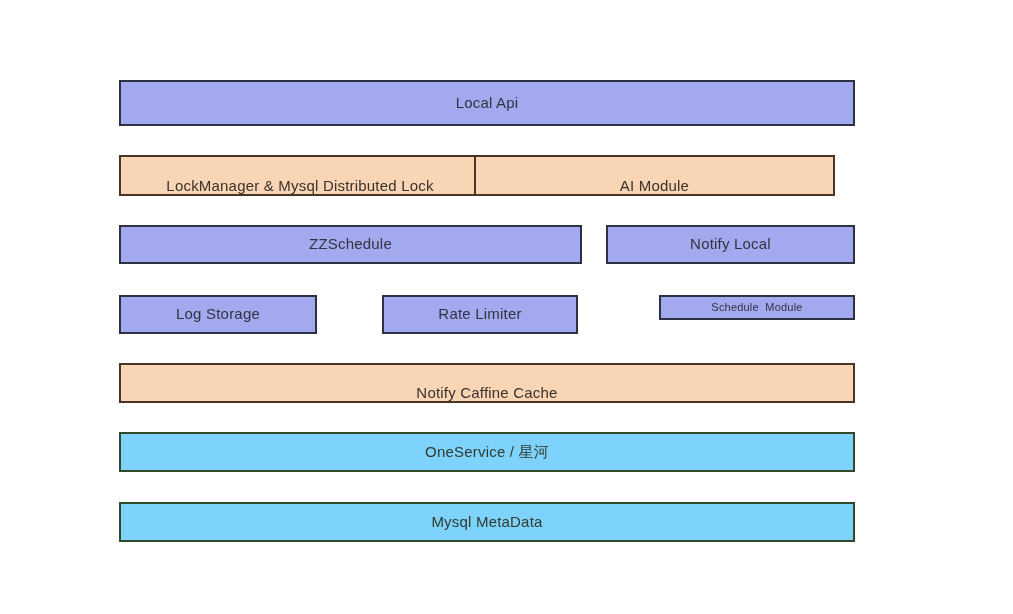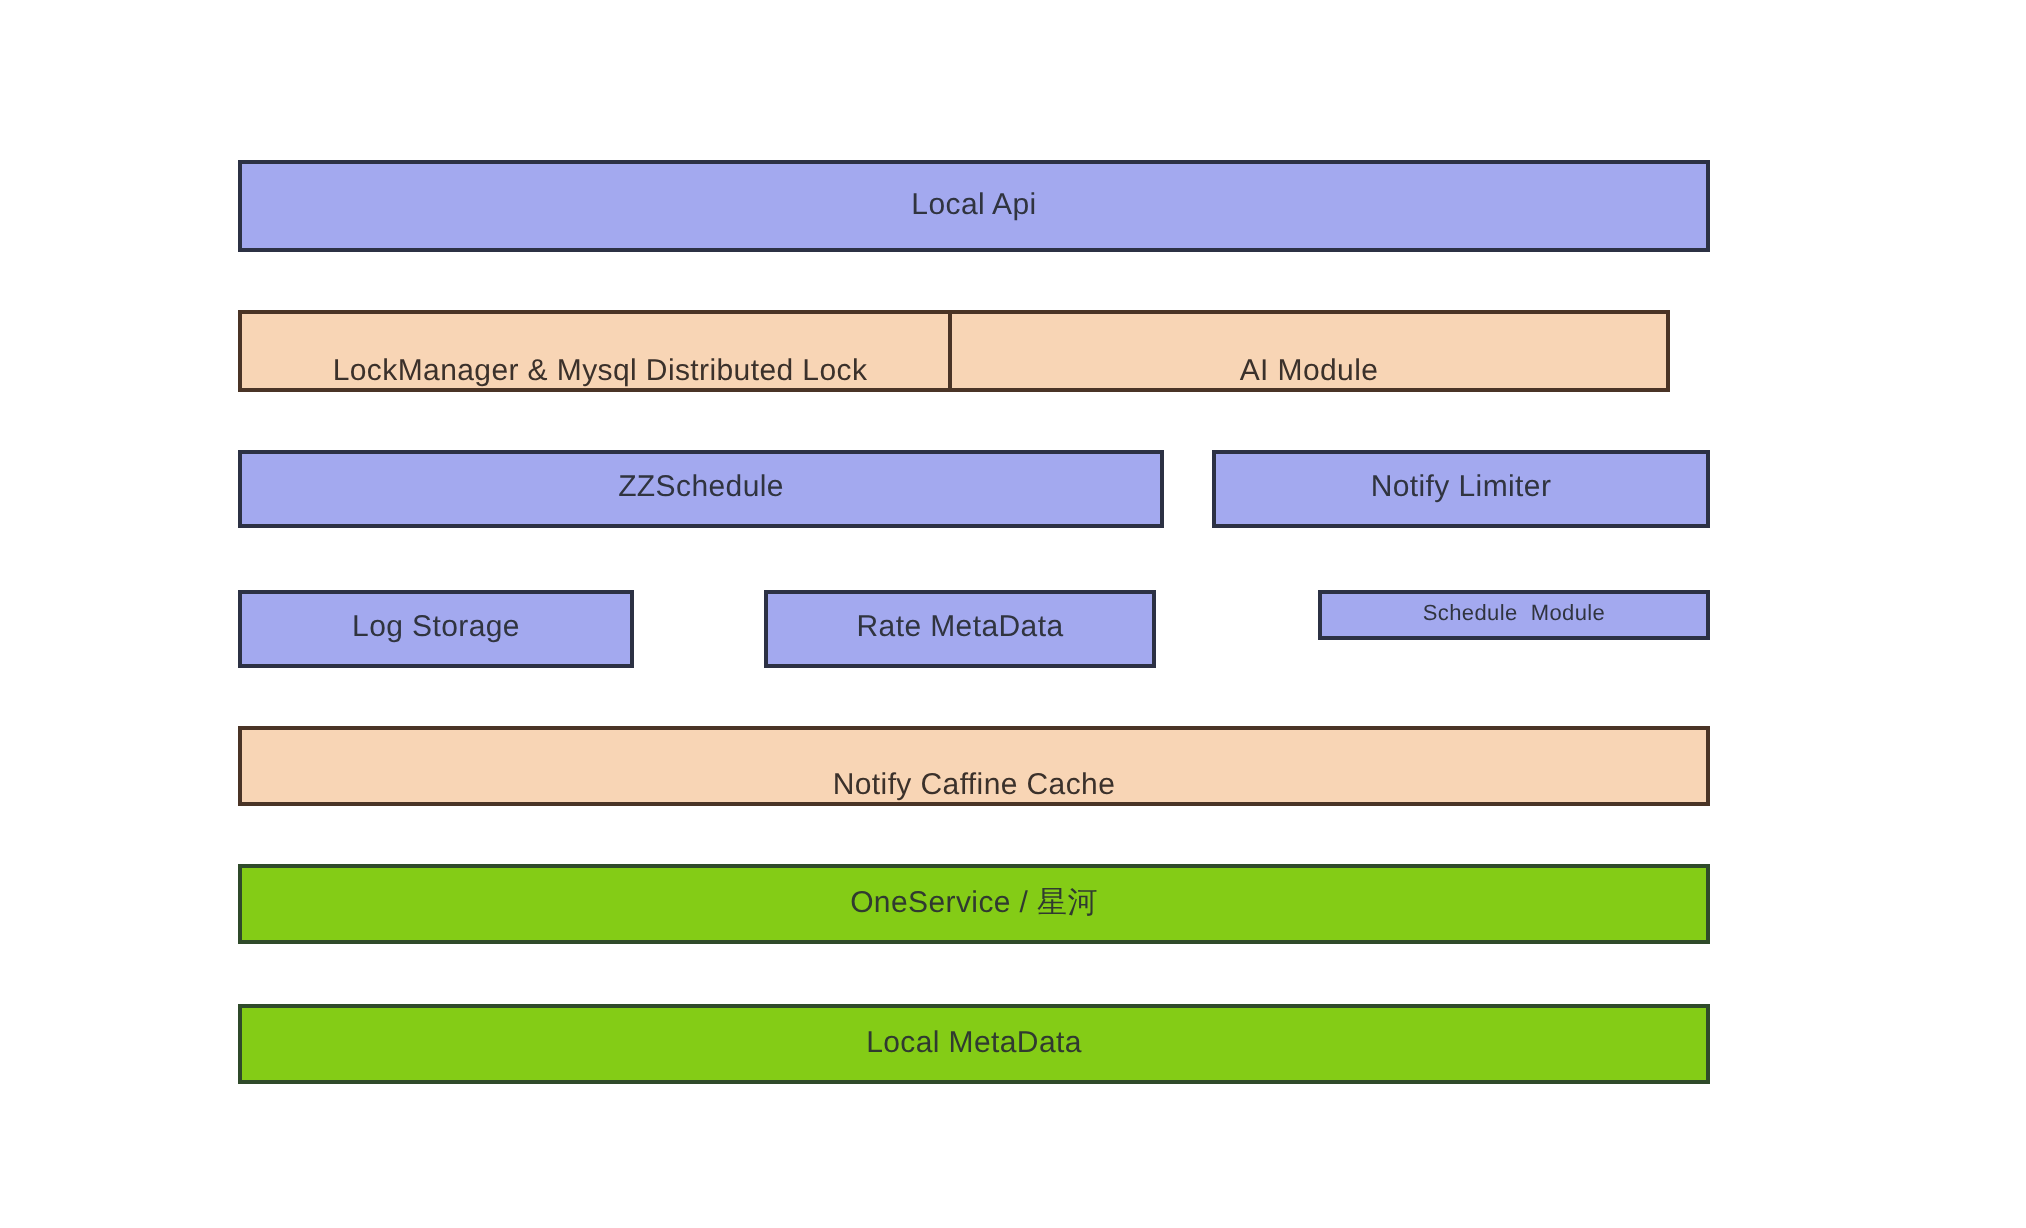--- a/index.html
+++ b/index.html
@@ -43,47 +43,47 @@
     border-color: #2c3144;
     color: #30343f;
   }
   .tone-orange {
     background: #f8d5b5;
     border-color: #4a3426;
     color: #3b312b;
     align-items: flex-end;
   }
   .tone-green {
-    background: #84cc16;
+    background: #7dd3fc;
     border-color: #2f4a2a;
     color: #303a30;
   }
 </style>
 </head>
 <body>
 
 <div id="diagram" style="width: 1013px; height: 614px; background: rgb(255, 255, 255);">
     <div style="position: absolute; left: 0px; top: 0px; width: 100%; height: 100%; pointer-events: none;">
       <div class="layer-box tone-purple" style="left: 119px; top: 80px; width: 736px; height: 46px; font-size: 15px; pointer-events: auto;"><span class="box-label">Local Api</span></div>
     </div>
     <div style="position: absolute; left: 0px; top: 0px; width: 100%; height: 100%; pointer-events: none;">
       <div class="layer-box tone-orange" style="left: 119px; top: 155px; width: 362px; height: 41px; font-size: 15px; pointer-events: auto;"><span class="box-label">LockManager &amp; Mysql Distributed Lock</span></div>
       <div class="layer-box tone-orange" style="left: 474px; top: 155px; width: 361px; height: 41px; font-size: 15px; pointer-events: auto;"><span class="box-label">AI Module</span></div>
     </div>
     <div style="position: absolute; left: 0px; top: 0px; width: 100%; height: 100%; pointer-events: none;">
       <div class="layer-box tone-purple" style="left: 119px; top: 225px; width: 463px; height: 39px; font-size: 15px; pointer-events: auto;"><span class="box-label">ZZSchedule</span></div>
-      <div class="layer-box tone-purple" style="left: 606px; top: 225px; width: 249px; height: 39px; font-size: 15px; pointer-events: auto;"><span class="box-label">Notify Limiter</span></div>
+      <div class="layer-box tone-purple" style="left: 606px; top: 225px; width: 249px; height: 39px; font-size: 15px; pointer-events: auto;"><span class="box-label">Notify Local</span></div>
     </div>
     <div style="position: absolute; left: 0px; top: 0px; width: 100%; height: 100%; pointer-events: none;">
       <div class="layer-box tone-purple" style="left: 119px; top: 295px; width: 198px; height: 39px; font-size: 15px; pointer-events: auto;"><span class="box-label">Log Storage</span></div>
-      <div class="layer-box tone-purple" style="left: 382px; top: 295px; width: 196px; height: 39px; font-size: 15px; pointer-events: auto;"><span class="box-label">Rate MetaData</span></div>
+      <div class="layer-box tone-purple" style="left: 382px; top: 295px; width: 196px; height: 39px; font-size: 15px; pointer-events: auto;"><span class="box-label">Rate Limiter</span></div>
       <div class="layer-box tone-purple" style="left: 659px; top: 295px; width: 196px; height: 25px; font-size: 11px; pointer-events: auto;"><span class="box-label">Schedule  Module</span></div>
     </div>
     <div style="position: absolute; left: 0px; top: 0px; width: 100%; height: 100%; pointer-events: none;">
       <div class="layer-box tone-orange" style="left: 119px; top: 363px; width: 736px; height: 40px; font-size: 15px; pointer-events: auto;"><span class="box-label">Notify Caffine Cache</span></div>
     </div>
     <div style="position: absolute; left: 0px; top: 0px; width: 100%; height: 100%; pointer-events: none;">
       <div class="layer-box tone-green" style="left: 119px; top: 432px; width: 736px; height: 40px; font-size: 15px; pointer-events: auto;"><span class="box-label">OneService / 星河</span></div>
     </div>
     <div style="position: absolute; left: 0px; top: 0px; width: 100%; height: 100%; pointer-events: none;">
-      <div class="layer-box tone-green" style="left: 119px; top: 502px; width: 736px; height: 40px; font-size: 15px; pointer-events: auto;"><span class="box-label">Local MetaData</span></div>
+      <div class="layer-box tone-green" style="left: 119px; top: 502px; width: 736px; height: 40px; font-size: 15px; pointer-events: auto;"><span class="box-label">Mysql MetaData</span></div>
     </div>
   </div>
 
 </body></html>

